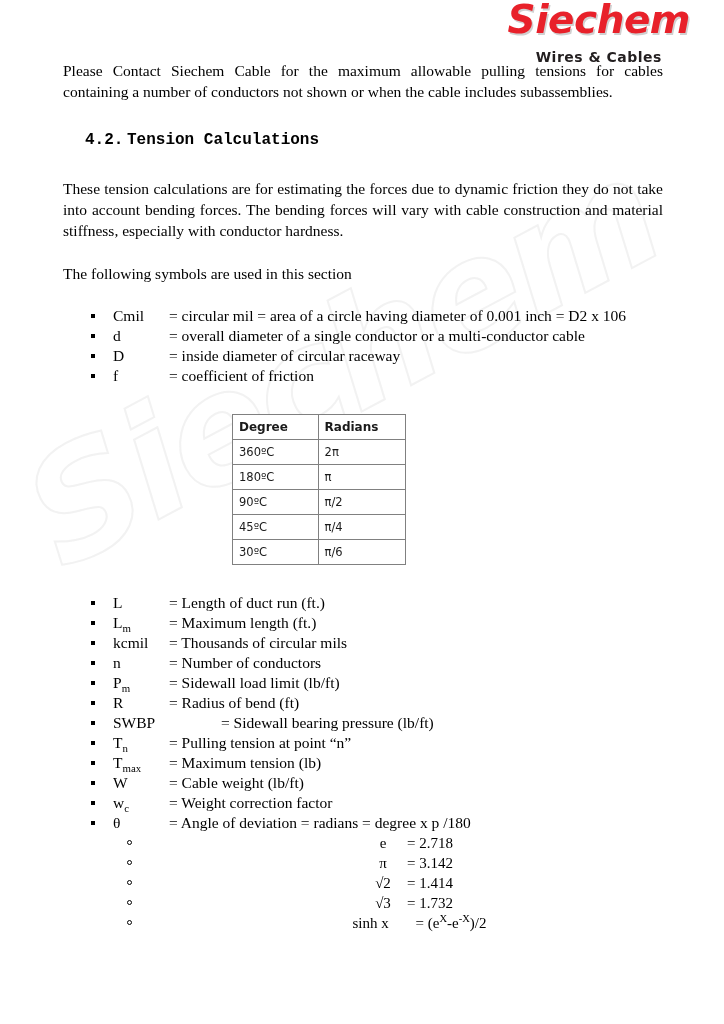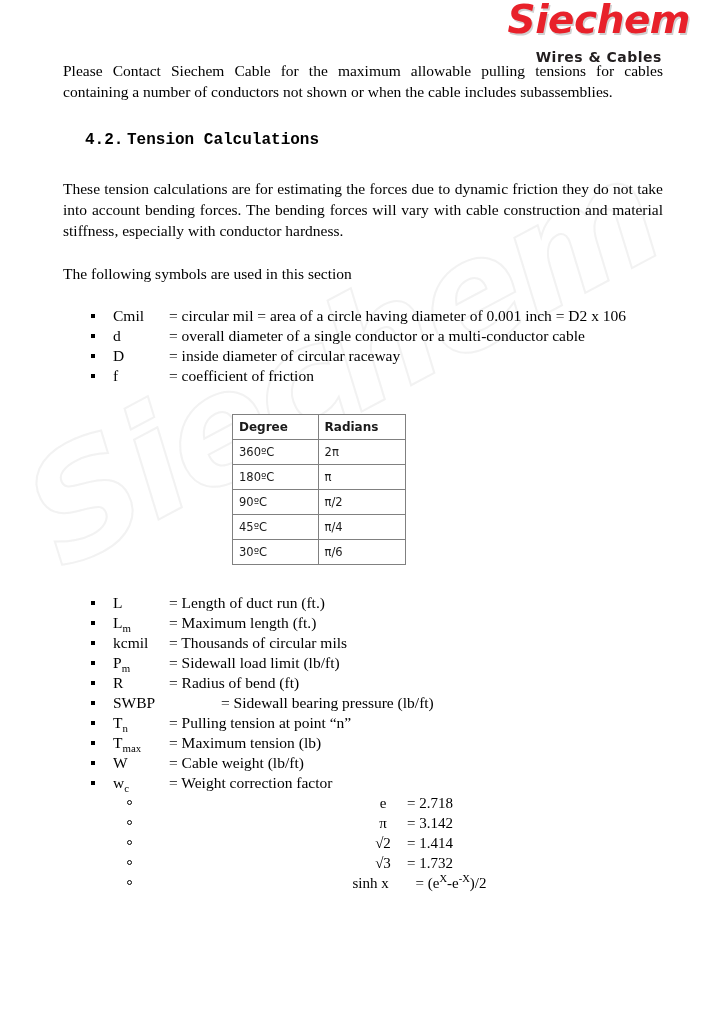--- a/index.html
+++ b/index.html
@@ -294,20 +294,24 @@
       <li>
         <span class="sq"></span>
         <span class="sym-name"><span>L</span><sub>m</sub></span><span>= Maximum length (ft.)</span>
       </li>
       <li>
         <span class="sq"></span>
         <span class="sym-name"><span>kcmil</span></span><span>= Thousands of circular mils</span>
       </li>
       <li>
         <span class="sq"></span>
+        <span class="sym-name"><span>n</span></span><span>= Number of conductors</span>
+      </li>
+      <li>
+        <span class="sq"></span>
         <span class="sym-name"><span>P</span><sub>m</sub></span><span>= Sidewall load limit (lb/ft)</span>
       </li>
       <li>
         <span class="sq"></span>
         <span class="sym-name"><span>R</span></span><span>= Radius of bend (ft)</span>
       </li>
       <li class="wide">
         <span class="sq"></span>
         <span class="sym-name"><span>SWBP</span></span><span>= Sidewall bearing pressure (lb/ft)</span>
       </li>
@@ -319,20 +323,24 @@
         <span class="sq"></span>
         <span class="sym-name"><span>T</span><sub>max</sub></span><span>= Maximum tension (lb)</span>
       </li>
       <li>
         <span class="sq"></span>
         <span class="sym-name"><span>W</span></span><span>= Cable weight (lb/ft)</span>
       </li>
       <li>
         <span class="sq"></span>
         <span class="sym-name"><span>w</span><sub>c</sub></span><span>= Weight correction factor</span>
+      </li>
+      <li>
+        <span class="sq"></span>
+        <span class="sym-name"><span>θ</span></span><span>= Angle of deviation = radians = degree x p /180</span>
       </li>
     </ul>
 
     <ul class="sub">
       <li>
         <span class="circ"></span>
         <span class="sym-name">e</span><span>= 2.718</span>
       </li>
       <li>
         <span class="circ"></span>

